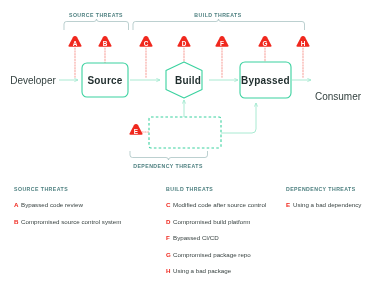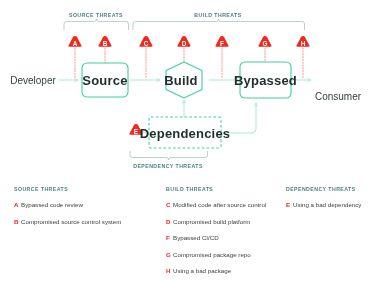--- a/index.html
+++ b/index.html
@@ -11,21 +11,21 @@
     position:relative;
   }
   #stage{position:absolute;left:0;top:0;width:370px;height:290px;}
 
   
   #diagram{position:absolute;left:0;top:0;width:370px;height:180px;}
 
   
   .node-label{
     position:absolute;
-    font-size:13px;
+    font-size:10px;
     font-weight:bold;
     color:#1f2d2d;
     letter-spacing:.2px;
     text-align:center;
     white-space:nowrap;
     transform:translate(-50%,-50%);
   }
   .actor-label{
     position:absolute;
     font-size:10px;
@@ -156,23 +156,22 @@
 
     
     <div class="bracket-label" style="left:96px;top:15px;">SOURCE THREATS</div>
     <div class="bracket-label" style="left:218px;top:15px;">BUILD THREATS</div>
     <div class="bracket-label" style="left:168px;top:166px;">DEPENDENCY THREATS</div>
 
     <div class="actor-label" style="left:33px;top:80px;">Developer</div>
     <div class="actor-label" style="left:338px;top:96px;">Consumer</div>
 
     <div class="node-label" style="left:105px;top:80px;">Source</div>
-    <div class="node-label" style="left:181px;top:80px;">Build</div>
+    <div class="node-label" style="left:188px;top:80px;">Build</div>
     <div class="node-label" style="left:265.5px;top:80px;">Bypassed</div>
-    <div class="node-label" style="left:185px;top:132.5px;">Dependencies</div>
 
     <div class="tri-letter" style="left:75px;top:43px;">A</div>
     <div class="tri-letter" style="left:105px;top:43px;">B</div>
     <div class="tri-letter" style="left:146px;top:43px;">C</div>
     <div class="tri-letter" style="left:184px;top:43px;">D</div>
     <div class="tri-letter" style="left:222px;top:43px;">F</div>
     <div class="tri-letter" style="left:265px;top:43px;">G</div>
     <div class="tri-letter" style="left:303px;top:43px;">H</div>
     <div class="tri-letter" style="left:136px;top:131px;">E</div>
   </div>

